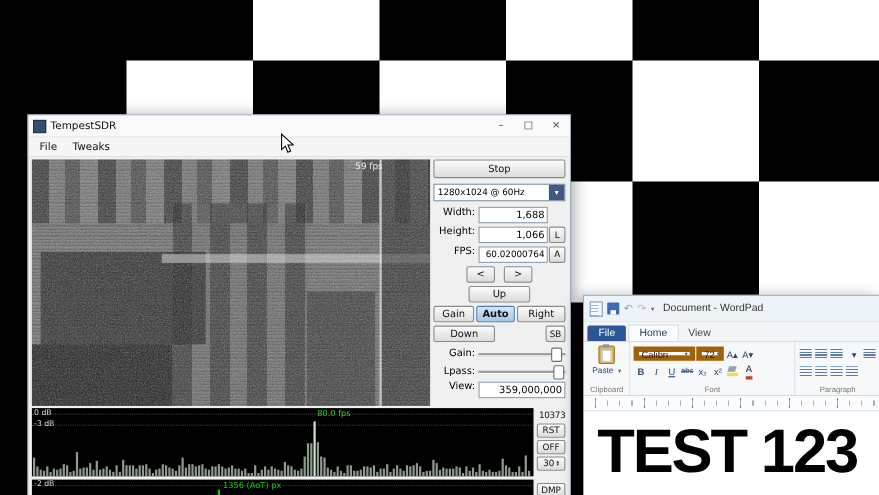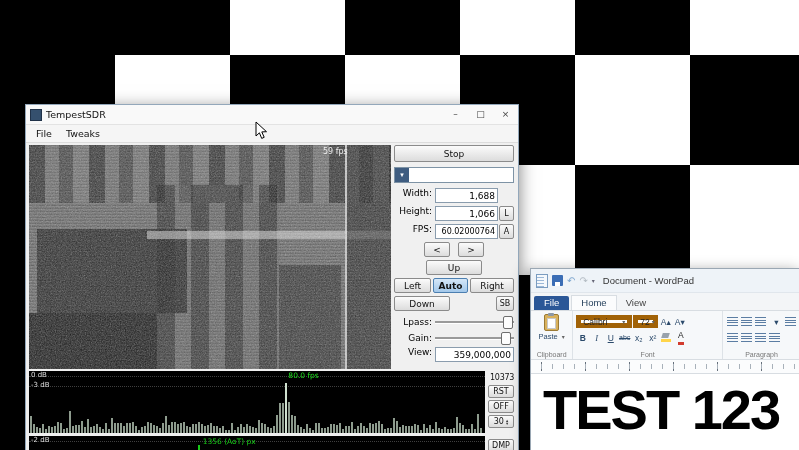--- a/index.html
+++ b/index.html
@@ -175,20 +175,21 @@
         <div class="vl v-flash"></div>
         <div class="vl v-strip"></div>
         <div class="vl v-line"></div>
         <div class="vl v-noise"></div>
         <span class="v-fps">59 fps</span>
       </div>
 
       <div class="panel">
         <button class="btn stop">Stop</button>
         <div class="combo">
+          <span class="combo-t">1280x1024 @ 60Hz</span>
           <span class="combo-b">▾</span>
         </div>
         <div class="prow">
           <span class="plabel">Width:</span>
           <input class="pfield" readonly="" value="1,688" style="">
           <span class="spacer16"></span>
         </div>
         <div class="prow">
           <span class="plabel">Height:</span>
           <input class="pfield" readonly="" value="1,066" style="">
@@ -200,40 +201,40 @@
           <button class="btn mini">A</button>
         </div>
         <div class="prow row-center">
           <button class="btn arrow-btn">&lt;</button>
           <button class="btn arrow-btn">&gt;</button>
         </div>
         <div class="prow row-center">
           <button class="btn up-btn">Up</button>
         </div>
         <div class="lar">
-          <button class="btn b-left">Left</button>
+          <button class="btn b-left">Gain</button>
           <button class="btn b-auto btn-active">Auto</button>
           <button class="btn b-right">Right</button>
         </div>
         <div class="down-row">
           <button class="btn down-btn">Down</button>
           <button class="btn sb-btn">SB</button>
+        </div>
+        <div class="srow">
+          <span class="plabel">Gain:</span>
+          <div class="slider">
+            <div class="track"></div>
+            <div class="thumb" style="left: 90%;"></div>
+          </div>
         </div>
         <div class="srow">
           <span class="plabel">Lpass:</span>
           <div class="slider">
             <div class="track"></div>
             <div class="thumb" style="left: 93%;"></div>
-          </div>
-        </div>
-        <div class="srow">
-          <span class="plabel">Gain:</span>
-          <div class="slider">
-            <div class="track"></div>
-            <div class="thumb" style="left: 90%;"></div>
           </div>
         </div>
         <div class="prow">
           <span class="plabel">View:</span>
           <input class="pfield" readonly="" value="359,000,000" style="">
         </div>
       </div>
 
       <div class="spectrum">
         <div class="grid g0"></div>

